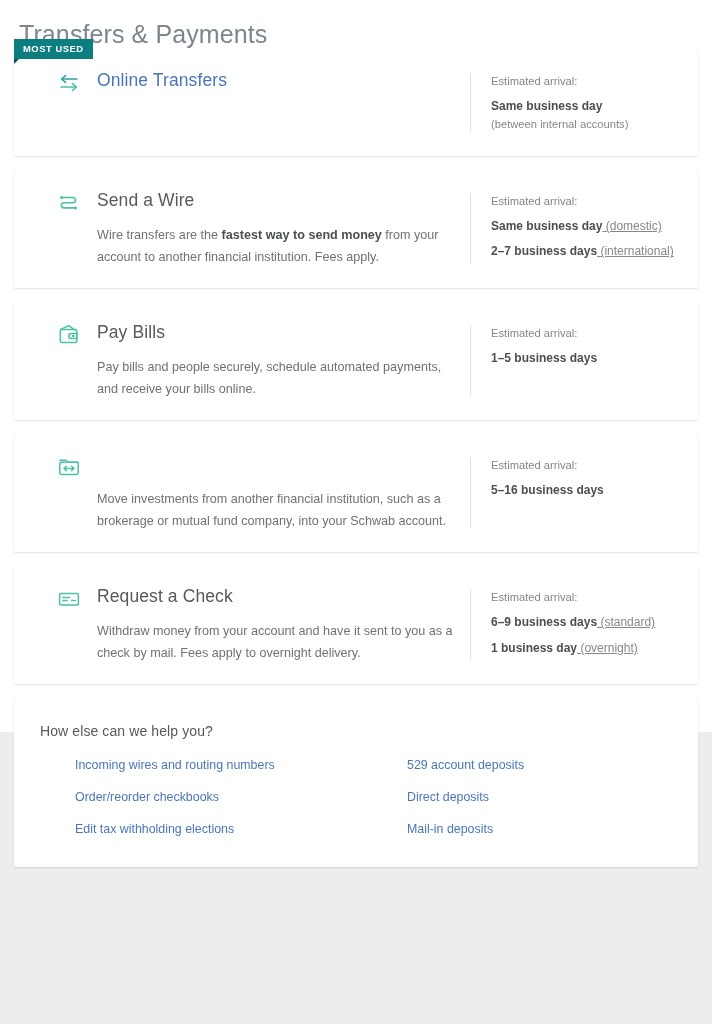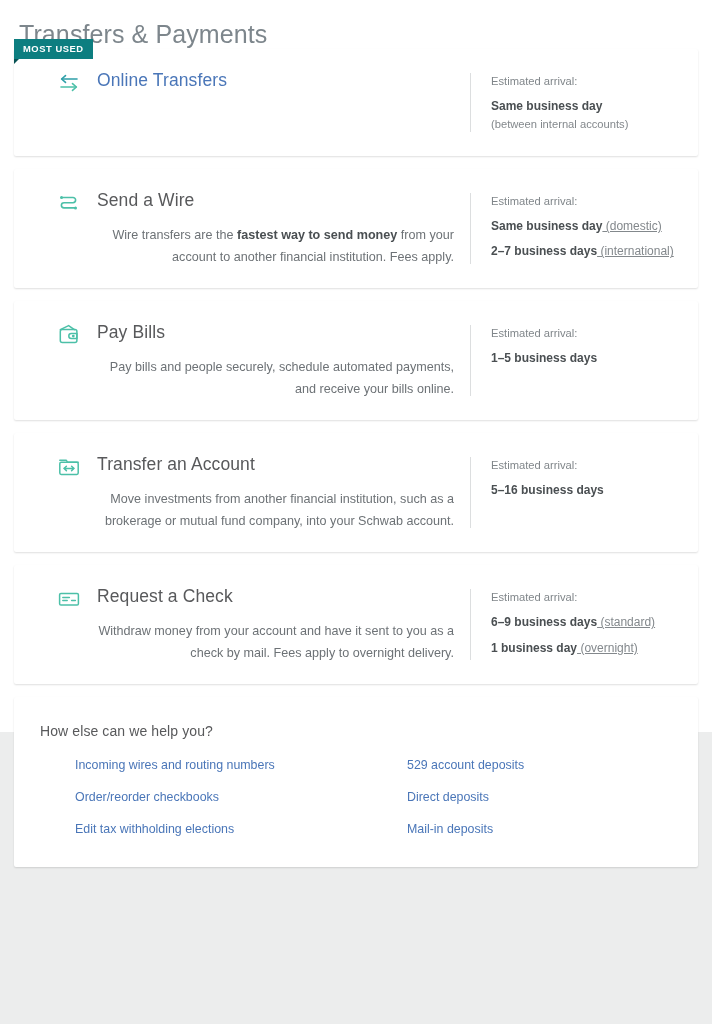--- a/index.html
+++ b/index.html
@@ -40,21 +40,20 @@
     margin: 0 14px 13px 14px;
     border-radius: 2px;
     box-shadow: 0 1px 2px rgba(0,0,0,.13);
     display: flex;
     align-items: flex-start;
   }
 
   .card-left {
     flex: 0 0 456px;
     padding: 20px 16px 20px 43px;
-    text-align: right;
   }
 
   .card-head {
     display: flex;
     align-items: flex-start;
     gap: 0;
   }
 
   .card-icon {
     flex: 0 0 40px;
@@ -288,21 +287,20 @@
           <svg width="24" height="24" viewBox="0 0 24 24">
             <g fill="none" stroke="#4cc0a8" stroke-width="1.5" stroke-linejoin="round" stroke-linecap="round">
               <path d="M2.8 5.2 h6.4 l1.4 2.1 h10.6"></path>
               <rect x="2.8" y="7.3" width="18.4" height="12.2" rx="1.4"></rect>
               <path d="M7.2 13.4 H16.8"></path>
               <path d="M9.4 11.2 L7.2 13.4 L9.4 15.6"></path>
               <path d="M14.6 11.2 L16.8 13.4 L14.6 15.6"></path>
             </g>
           </svg>
         </span>
-        <span class="card-title">Transfer an Account</span>
       </div>
       <div class="card-body">
         <p><span>Move investments from another financial institution, such as a brokerage or mutual fund company, into your Schwab account.</span></p>
       </div>
     </div>
     <div class="card-right">
       <div class="arrival-label">Estimated arrival:</div>
       <div class="arrival-group">
         <div class="arrival-main">5–16 business days</div>
       </div>

